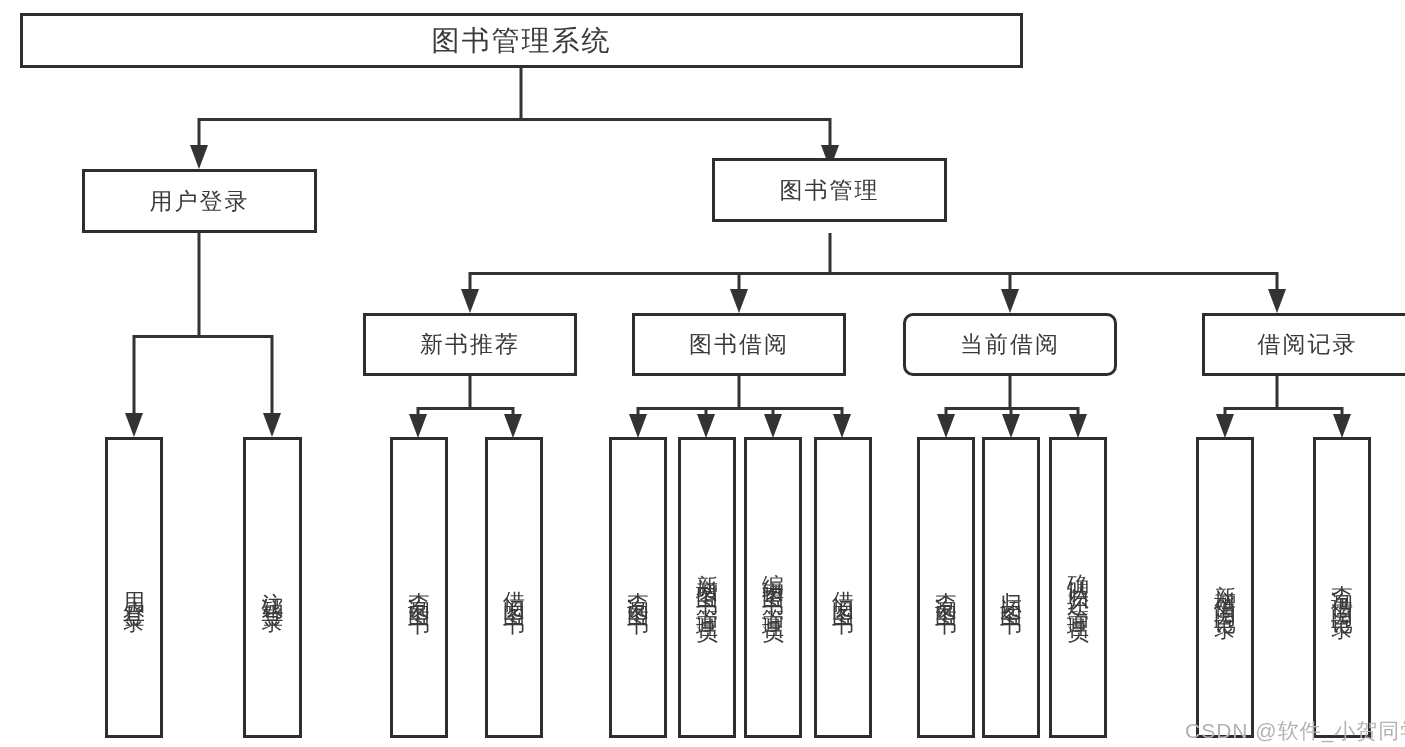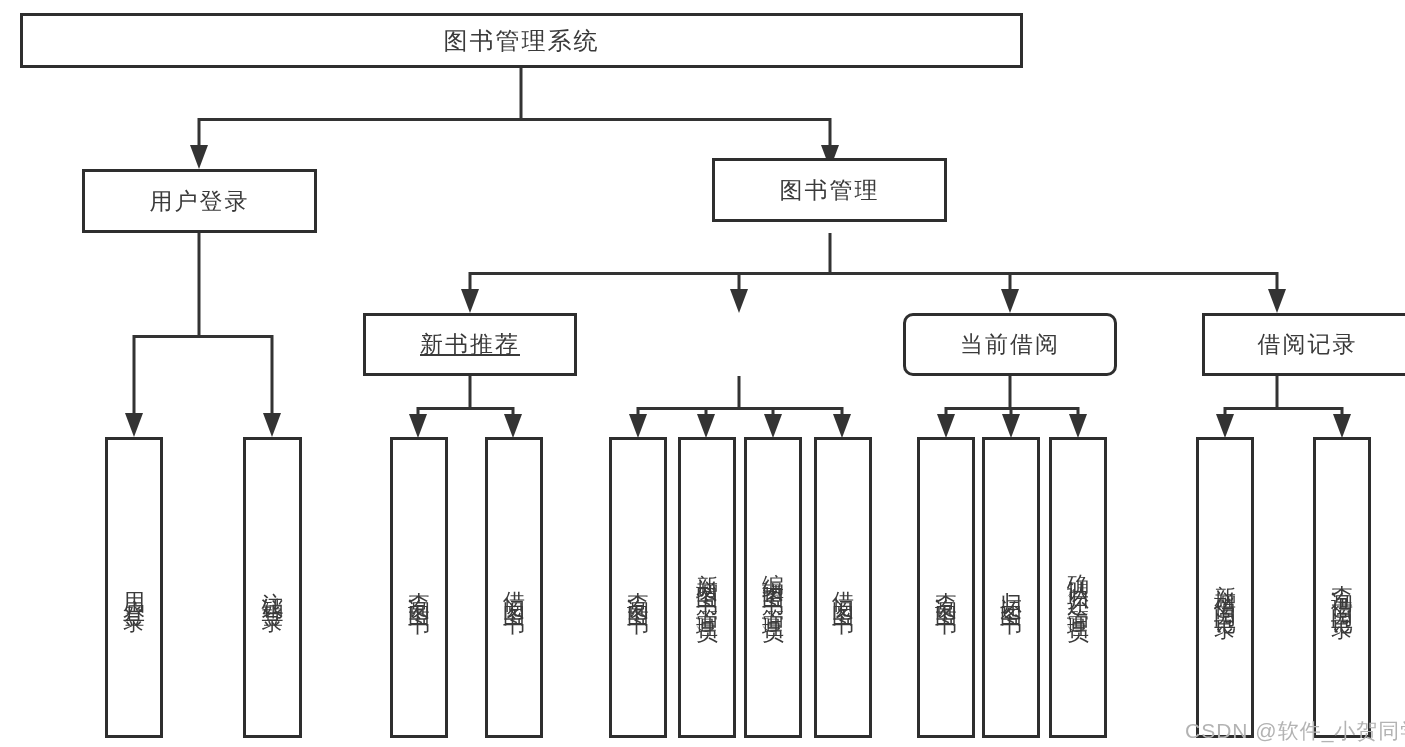--- a/index.html
+++ b/index.html
@@ -5,21 +5,21 @@
   html,body{margin:0;padding:0;background:#ffffff;}
   #canvas{
     position:relative;width:1405px;height:747px;background:#ffffff;
     font-family:"Liberation Sans","DejaVu Sans",sans-serif;overflow:hidden;
   }
   .box{
     position:absolute;box-sizing:border-box;background:#ffffff;
     border:3px solid #2e2e2e;display:flex;align-items:center;justify-content:center;
     font-size:23px;letter-spacing:2px;color:#3a3a3a;z-index:2;
   }
-  .box.root{font-size:24px;}
+  .box.root{font-size:28px;}
   .leaf{
     position:absolute;box-sizing:border-box;background:#ffffff;
     border:3px solid #2e2e2e;top:437px;width:58px;height:301px;
     writing-mode:vertical-rl;text-orientation:mixed;
     display:flex;align-items:center;justify-content:center;
     font-size:22px;letter-spacing:7px;color:#3a3a3a;z-index:2;line-height:1;
   }
   svg.connectors{position:absolute;left:0;top:0;z-index:1;}
   .ln{stroke:#333333;stroke-width:3;fill:none;}
   .ah{fill:#333333;stroke:none;}
@@ -75,21 +75,22 @@
     <path class="ln" d="M1225 417 V408.5 H1342 V417"></path>
     <polygon class="ah" points="1216,414 1234,414 1225,438"></polygon>
     <polygon class="ah" points="1333,414 1351,414 1342,438"></polygon>
   </svg>
 
   <div class="box root" style="left:20px;top:13px;width:1003px;height:55px;">图书管理系统</div>
 
   <div class="box" style="left:82px;top:169px;width:235px;height:64px;">用户登录</div>
   <div class="box" style="left:712px;top:158px;width:235px;height:64px;">图书管理</div>
 
-  <div class="box" style="left:363px;top:313px;width:214px;height:63px;text-decoration:underline;">新书推荐</div>
+  <div class="box" style="left:363px;top:313px;width:214px;height:63px;">新书推荐</div>
+  <div class="box" style="left:632px;top:313px;width:214px;height:63px;">图书借阅</div>
   <div class="box" style="left:903px;top:313px;width:214px;height:63px;border-radius:10px;">当前借阅</div>
   <div class="box" style="left:1172px;top:313px;width:211px;height:63px;margin-left:30px;">借阅记录</div>
 
   <div class="leaf" style="left:105px;">用户登录</div>
   <div class="leaf" style="left:243px;width:59px;">注销登录</div>
 
   <div class="leaf" style="left:390px;">查询图书</div>
   <div class="leaf" style="left:485px;">借阅图书</div>
 
   <div class="leaf" style="left:609px;">查询图书</div>

